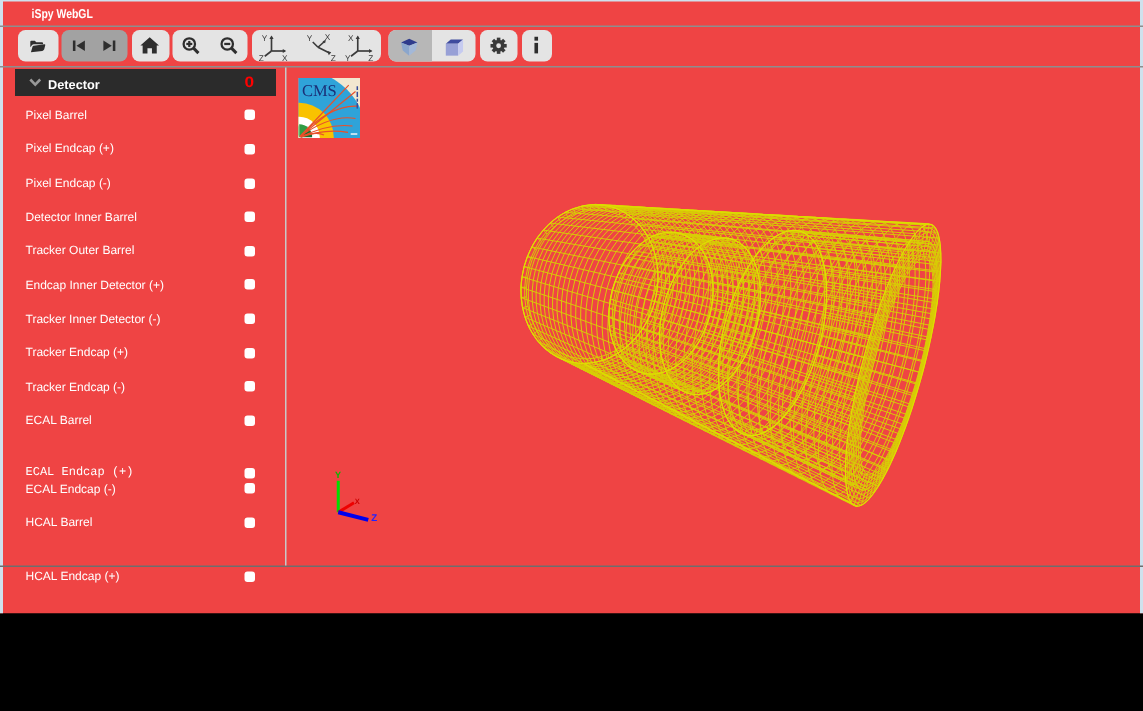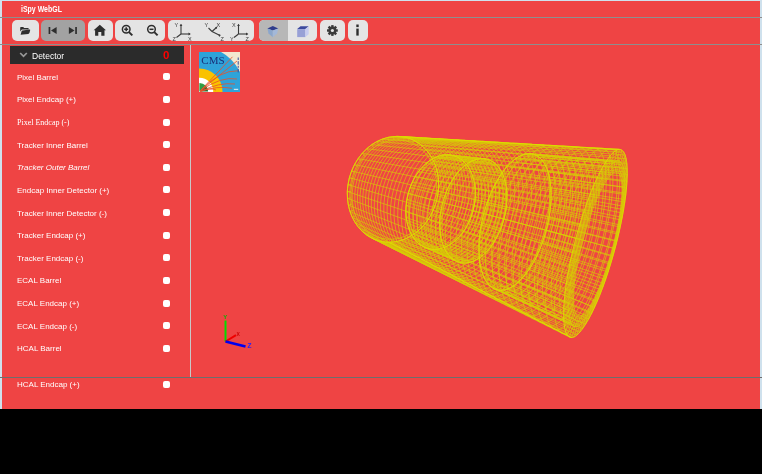--- a/index.html
+++ b/index.html
@@ -12,21 +12,21 @@
   #bb{left:0;top:469px;width:762px;height:5px;background:#d6e4ee;}
   
   #title{left:21px;top:1px;height:16px;line-height:16px;color:#fff;font-size:8.5px;font-weight:bold;transform:scaleX(0.82);transform-origin:0 50%;}
   .hline{left:0;width:762px;height:1px;background:#8e8e8e;}
   
   .btn{position:absolute;top:20px;height:21px;background:#e4e4e4;border-radius:5px;}
   .btn.dis{background:#a2a2a2;}
   .seg{position:absolute;top:0;height:21px;}
   
   #dethead{left:10px;top:46px;width:174px;height:18px;background:#2b2b2b;}
-  #dethead .lbl{position:absolute;left:22px;top:5px;font-size:8.5px;font-weight:normal;color:#fff;}
+  #dethead .lbl{position:absolute;left:22px;top:5px;font-size:8.5px;font-weight:bold;color:#fff;}
   #dethead .cnt{position:absolute;left:152.5px;top:3.5px;font-size:10px;font-weight:bold;color:#f00;transform:scaleX(1.15);transform-origin:0 50%;}
   .row{position:absolute;left:0;width:190px;height:22px;}
   .row .t{position:absolute;left:17px;top:50%;transform:translateY(-50%);font-size:8px;color:#fff;white-space:nowrap;}
   .row .cb{position:absolute;left:163px;top:50%;margin-top:-3.5px;width:7px;height:7px;background:#fff;border-radius:2px;}
   #vline{left:190px;top:45px;width:1px;height:332px;background:#c8c8c8;}
 </style>
 </head>
 <body>
 <div id="app">
   <div class="abs" id="bl"></div>
@@ -150,29 +150,29 @@
   </div>
   <div id="rows">
       <div class="row" style="top:65.8px;">
         <span class="t">Pixel Barrel</span>
         <span class="cb"></span>
       </div>
       <div class="row" style="top:88.4px;">
         <span class="t">Pixel Endcap (+)</span>
         <span class="cb"></span>
       </div>
-      <div class="row" style="top:111.0px;font-family:Liberation Serif, serif;">
+      <div class="row" style="top:111.0px;">
         <span class="t">Pixel Endcap (-)</span>
         <span class="cb"></span>
       </div>
       <div class="row" style="top:133.7px;">
-        <span class="t">Tracker Inner Barrel</span>
-        <span class="cb"></span>
-      </div>
-      <div class="row" style="top:156.3px;font-style:italic;">
+        <span class="t">Detector Inner Barrel</span>
+        <span class="cb"></span>
+      </div>
+      <div class="row" style="top:156.3px;">
         <span class="t">Tracker Outer Barrel</span>
         <span class="cb"></span>
       </div>
       <div class="row" style="top:178.9px;">
         <span class="t">Endcap Inner Detector (+)</span>
         <span class="cb"></span>
       </div>
       <div class="row" style="top:201.5px;">
         <span class="t">Tracker Inner Detector (-)</span>
         <span class="cb"></span>
@@ -182,21 +182,21 @@
         <span class="cb"></span>
       </div>
       <div class="row" style="top:246.8px;text-align:right;">
         <span class="t">Tracker Endcap (-)</span>
         <span class="cb"></span>
       </div>
       <div class="row" style="top:269.4px;">
         <span class="t">ECAL Barrel</span>
         <span class="cb"></span>
       </div>
-      <div class="row" style="top:292.0px;">
+      <div class="row" style="top:304px;font-family:Liberation Mono, monospace;">
         <span class="t">ECAL Endcap (+)</span>
         <span class="cb"></span>
       </div>
       <div class="row" style="top:314.6px;">
         <span class="t">ECAL Endcap (-)</span>
         <span class="cb"></span>
       </div>
       <div class="row" style="top:337.2px;text-align:right;">
         <span class="t">HCAL Barrel</span>
         <span class="cb"></span>

